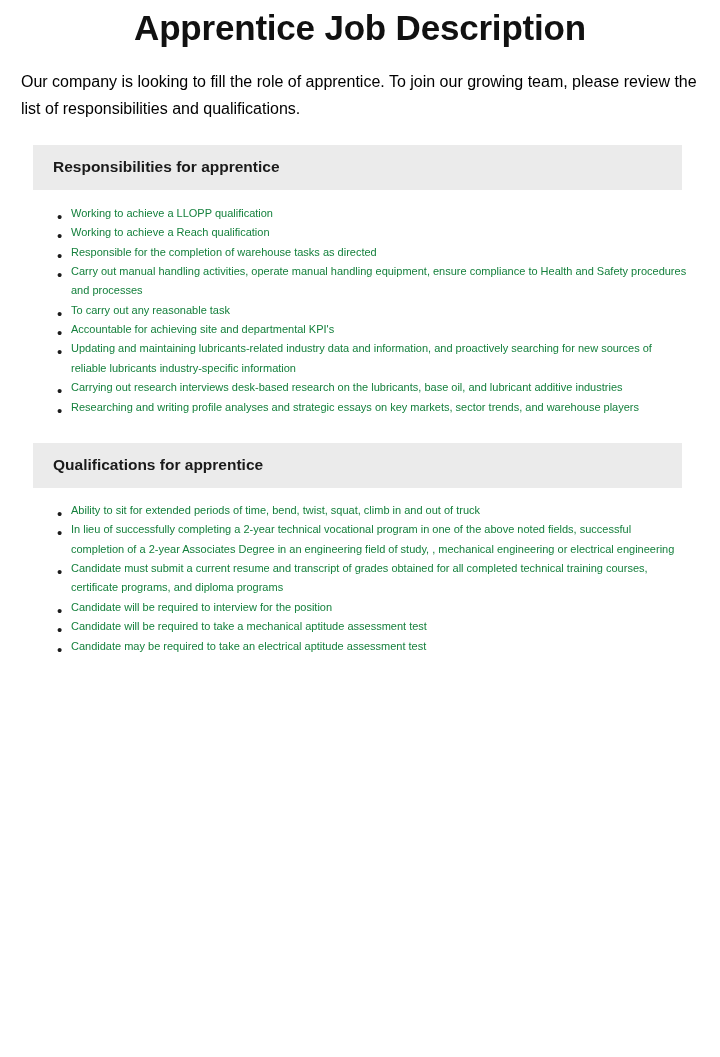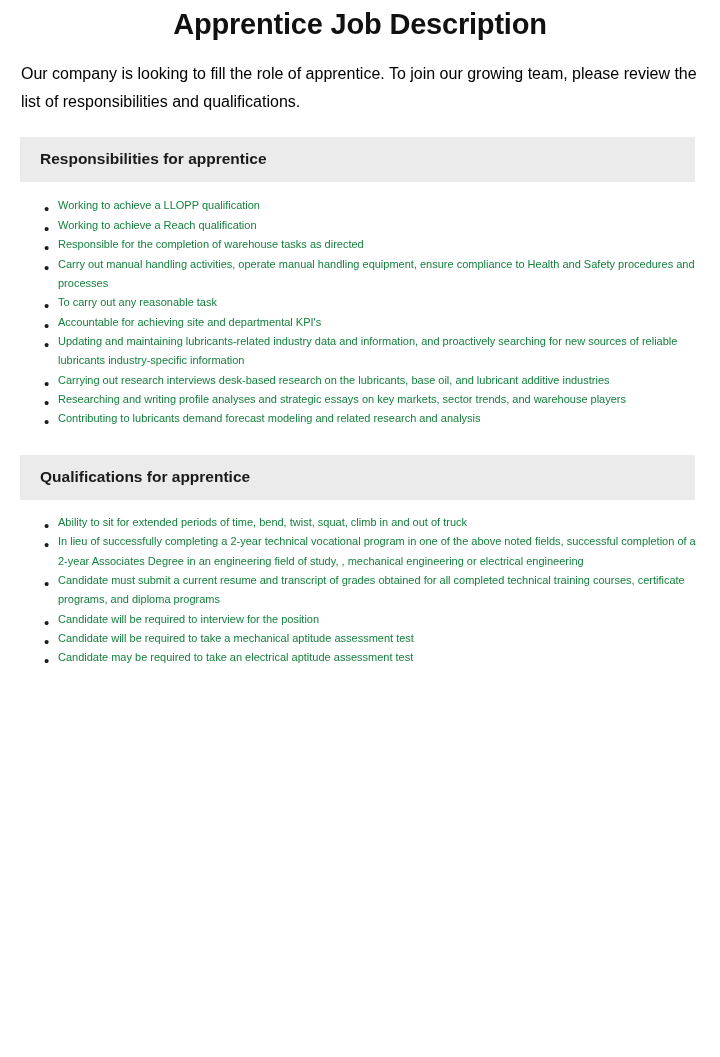--- a/index.html
+++ b/index.html
@@ -16,36 +16,36 @@
   }
   .page {
     width: 720px;
     box-sizing: border-box;
     padding: 0;
   }
   .doc-title {
     margin: 0;
     padding: 6px 20px 0 20px;
     text-align: center;
-    font-size: 29px;
+    font-size: 35px;
     font-weight: bold;
     letter-spacing: -0.2px;
     color: #111111;
     line-height: 1.25;
   }
   .intro {
     margin: 0;
     padding: 18px 22px 0 21px;
     font-size: 16px;
     line-height: 1.72;
     color: #000000;
     max-width: 700px;
   }
   .section {
-    margin: 0;
+    margin: 13px;
     padding: 0;
   }
   .section-header {
     margin: 22px 25px 0 20px;
     background: #ebebeb;
     padding: 12px 0 13px 20px;
     font-size: 15.5px;
     font-weight: bold;
     color: #1a1a1a;
     line-height: 1.3;
@@ -94,21 +94,20 @@
     <ul class="section-list" id="responsibilities-list">
         <li>Working to achieve a LLOPP qualification</li>
         <li>Working to achieve a Reach qualification</li>
         <li>Responsible for the completion of warehouse tasks as directed</li>
         <li>Carry out manual handling activities, operate manual handling equipment, ensure compliance to Health and Safety procedures and processes</li>
         <li>To carry out any reasonable task</li>
         <li>Accountable for achieving site and departmental KPI's</li>
         <li>Updating and maintaining lubricants-related industry data and information, and proactively searching for new sources of reliable lubricants industry-specific information</li>
         <li>Carrying out research interviews desk-based research on the lubricants, base oil, and lubricant additive industries</li>
         <li>Researching and writing profile analyses and strategic essays on key markets, sector trends, and warehouse players</li>
-        <li>Contributing to lubricants demand forecast modeling and related research and analysis</li>
       </ul>
   </section>
 
   <section class="section qualifications">
     <div class="section-header">Qualifications for apprentice</div>
     <ul class="section-list" id="qualifications-list">
         <li>Ability to sit for extended periods of time, bend, twist, squat, climb in and out of truck</li>
         <li>In lieu of successfully completing a 2-year technical vocational program in one of the above noted fields, successful completion of a 2-year Associates Degree in an engineering field of study, , mechanical engineering or electrical engineering</li>
         <li>Candidate must submit a current resume and transcript of grades obtained for all completed technical training courses, certificate programs, and diploma programs</li>
         <li>Candidate will be required to interview for the position</li>

